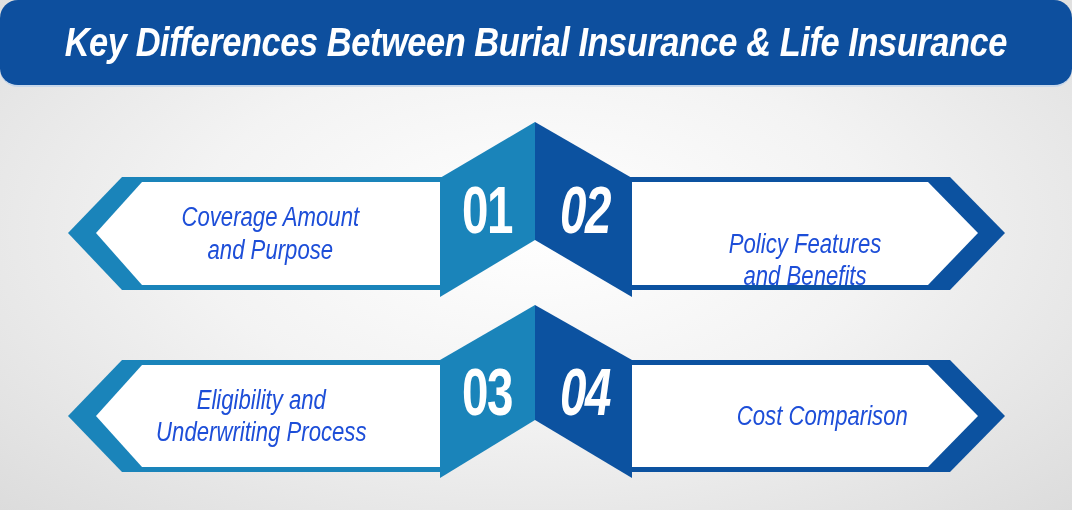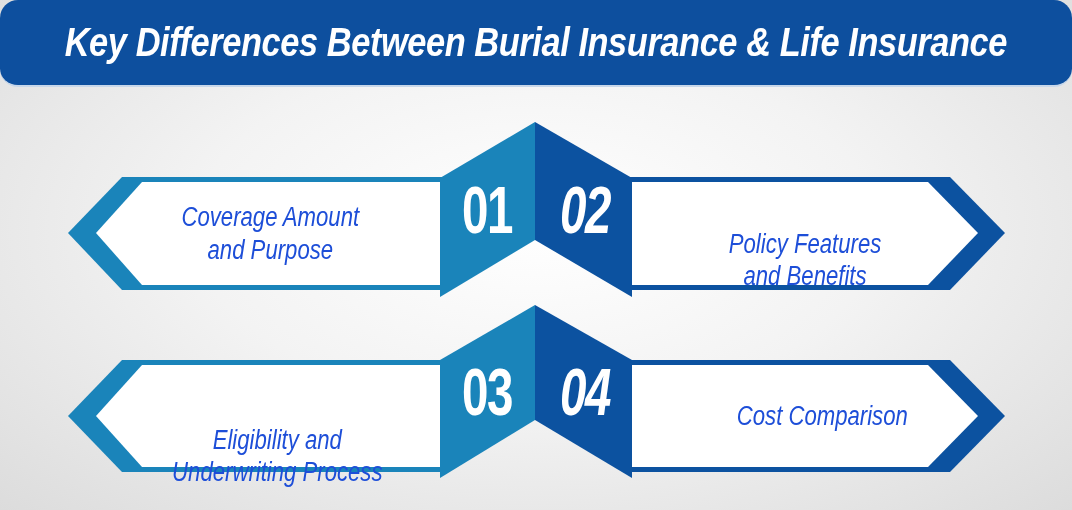--- a/index.html
+++ b/index.html
@@ -84,21 +84,21 @@
     <span>Coverage Amount</span>
     <span>and Purpose</span>
   </div>
 </div>
 <div class="label" style="left:655px; top:200px; width:300px; height:120px;">
   <div>
     <span>Policy Features</span>
     <span>and Benefits</span>
   </div>
 </div>
-<div class="label" style="left:122px; top:365px; width:310px; height:102px;margin-top:40px;">
+<div class="label" style="left:106px; top:365px; width:310px; height:102px;">
   <div>
     <span>Eligibility and</span>
     <span>Underwriting Process</span>
   </div>
 </div>
 <div class="label" style="left:672px; top:365px; width:300px; height:102px;">
   <div>
     <span>Cost Comparison</span>
   </div>
 </div>

